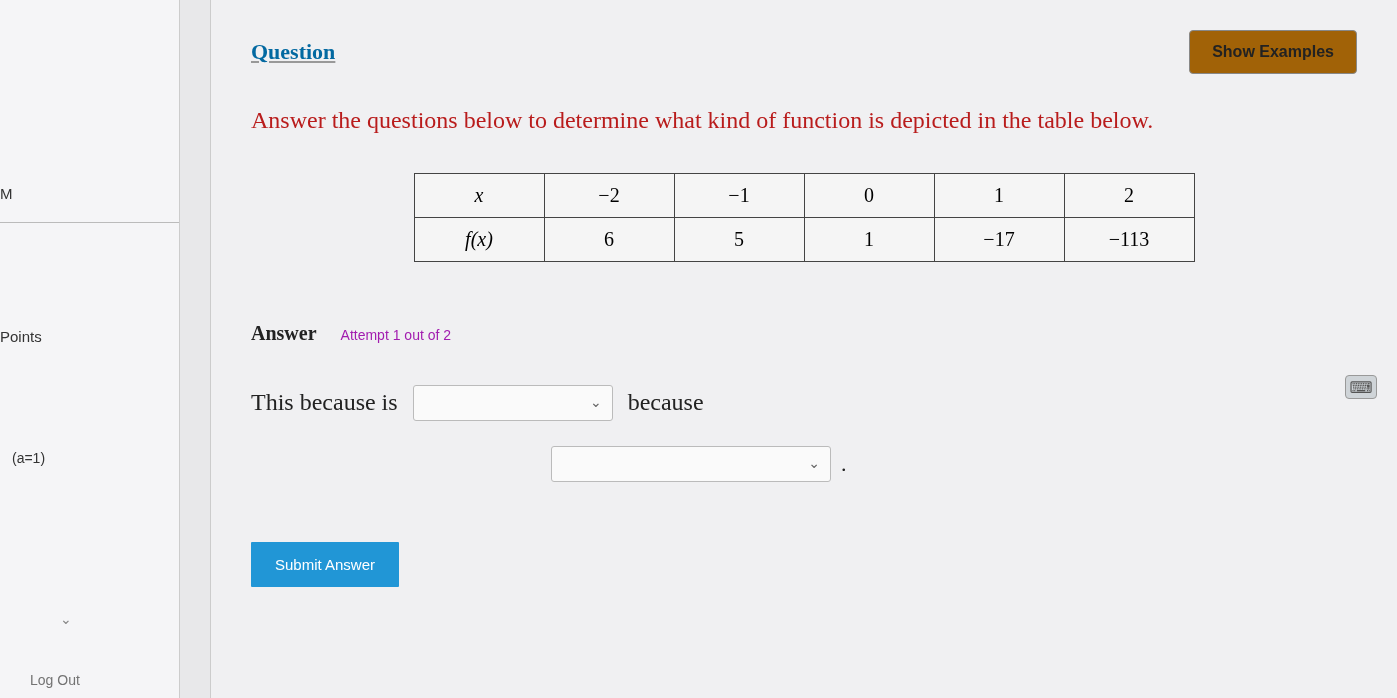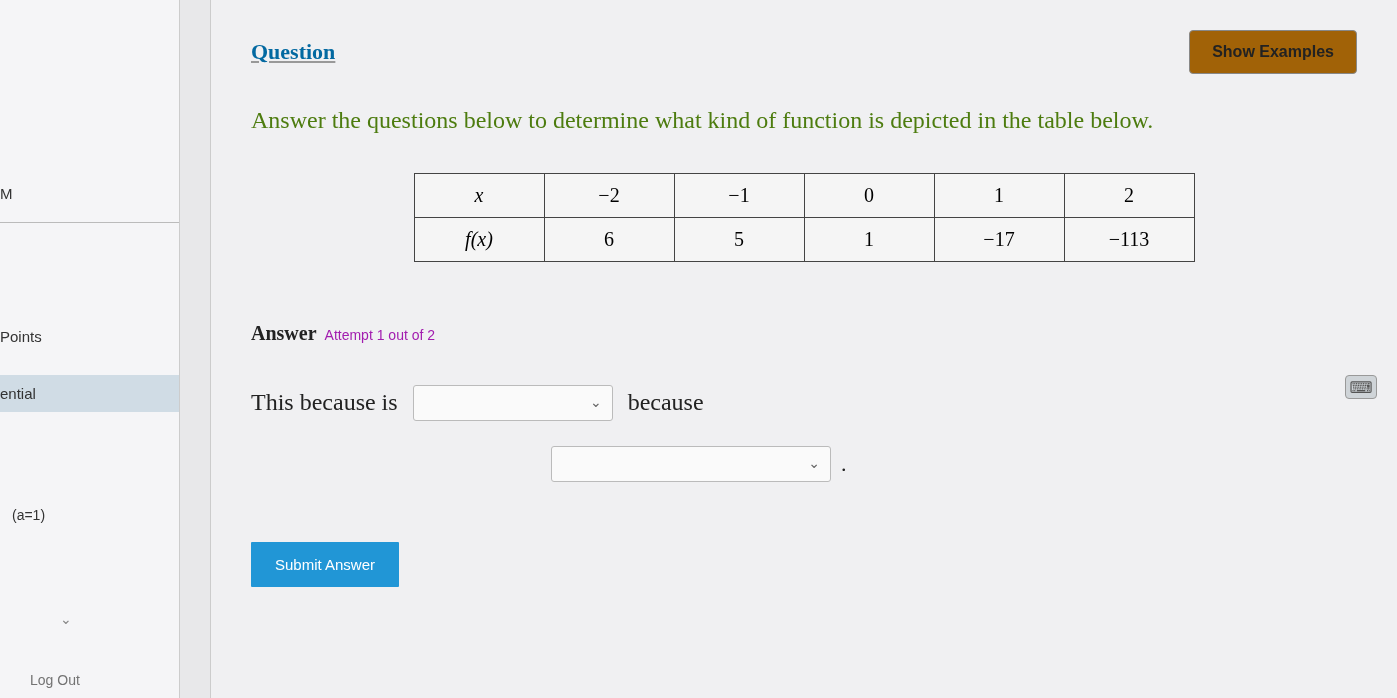--- a/index.html
+++ b/index.html
@@ -83,21 +83,21 @@
   font-weight: bold;
   color: #222;
   background: #a16207;
   border: 1px solid #888;
   border-radius: 4px;
   padding: 12px 22px;
   cursor: pointer;
 }
 .prompt {
   font-size: 24px;
-  color: #4d7c0f;
+  color: #b91c1c;
   margin-bottom: 35px;
   line-height: 1.4;
 }
 .data-table {
   border-collapse: collapse;
   margin: 0 auto 60px auto;
 }
 .data-table td {
   border: 1px solid #444;
   padding: 10px 0;
@@ -106,21 +106,21 @@
   font-size: 20px;
   background: #f5f5f5;
 }
 .data-table td.hdr {
   font-style: italic;
   font-family: 'Times New Roman', serif;
 }
 .answer-row {
   display: flex;
   align-items: baseline;
-  gap: 8px;
+  gap: 24px;
   margin-bottom: 40px;
 }
 .answer-label {
   font-weight: bold;
   font-size: 20px;
   color: #222;
 }
 .attempt {
   font-family: Arial, sans-serif;
   font-size: 14px;
@@ -192,21 +192,20 @@
   color: #555;
 }
 </style>
 </head>
 <body>
 
 <div class="sidebar">
   <div class="sidebar-item m">M</div>
   <div class="sidebar-divider"></div>
   <div class="sidebar-item points">Points</div>
-  <div class="sidebar-item ential">ential</div>
   <div class="sidebar-item a1">(a=1)</div>
   <div class="sidebar-chevron">⌄</div>
   <div class="sidebar-bottom">
     <div class="logout">Log Out</div>
   </div>
 </div>
 
 <div class="main">
   <div class="question-header">
     <div class="question-title">Question</div>

